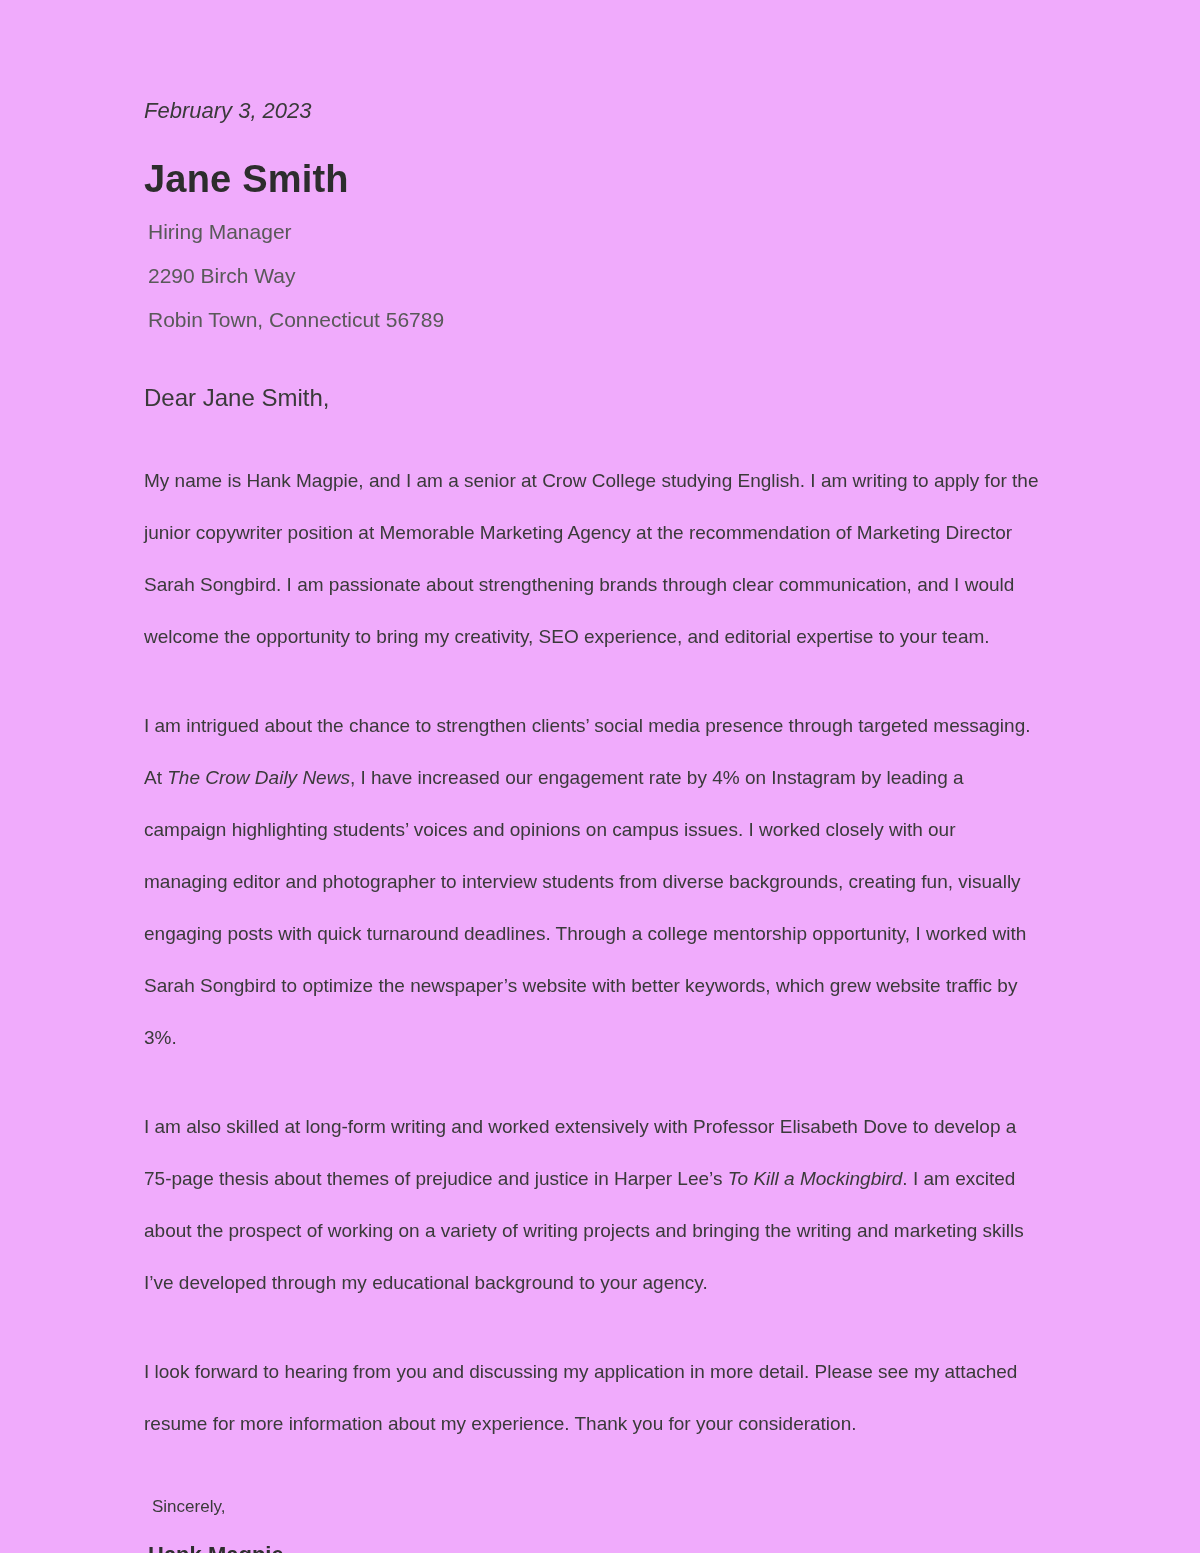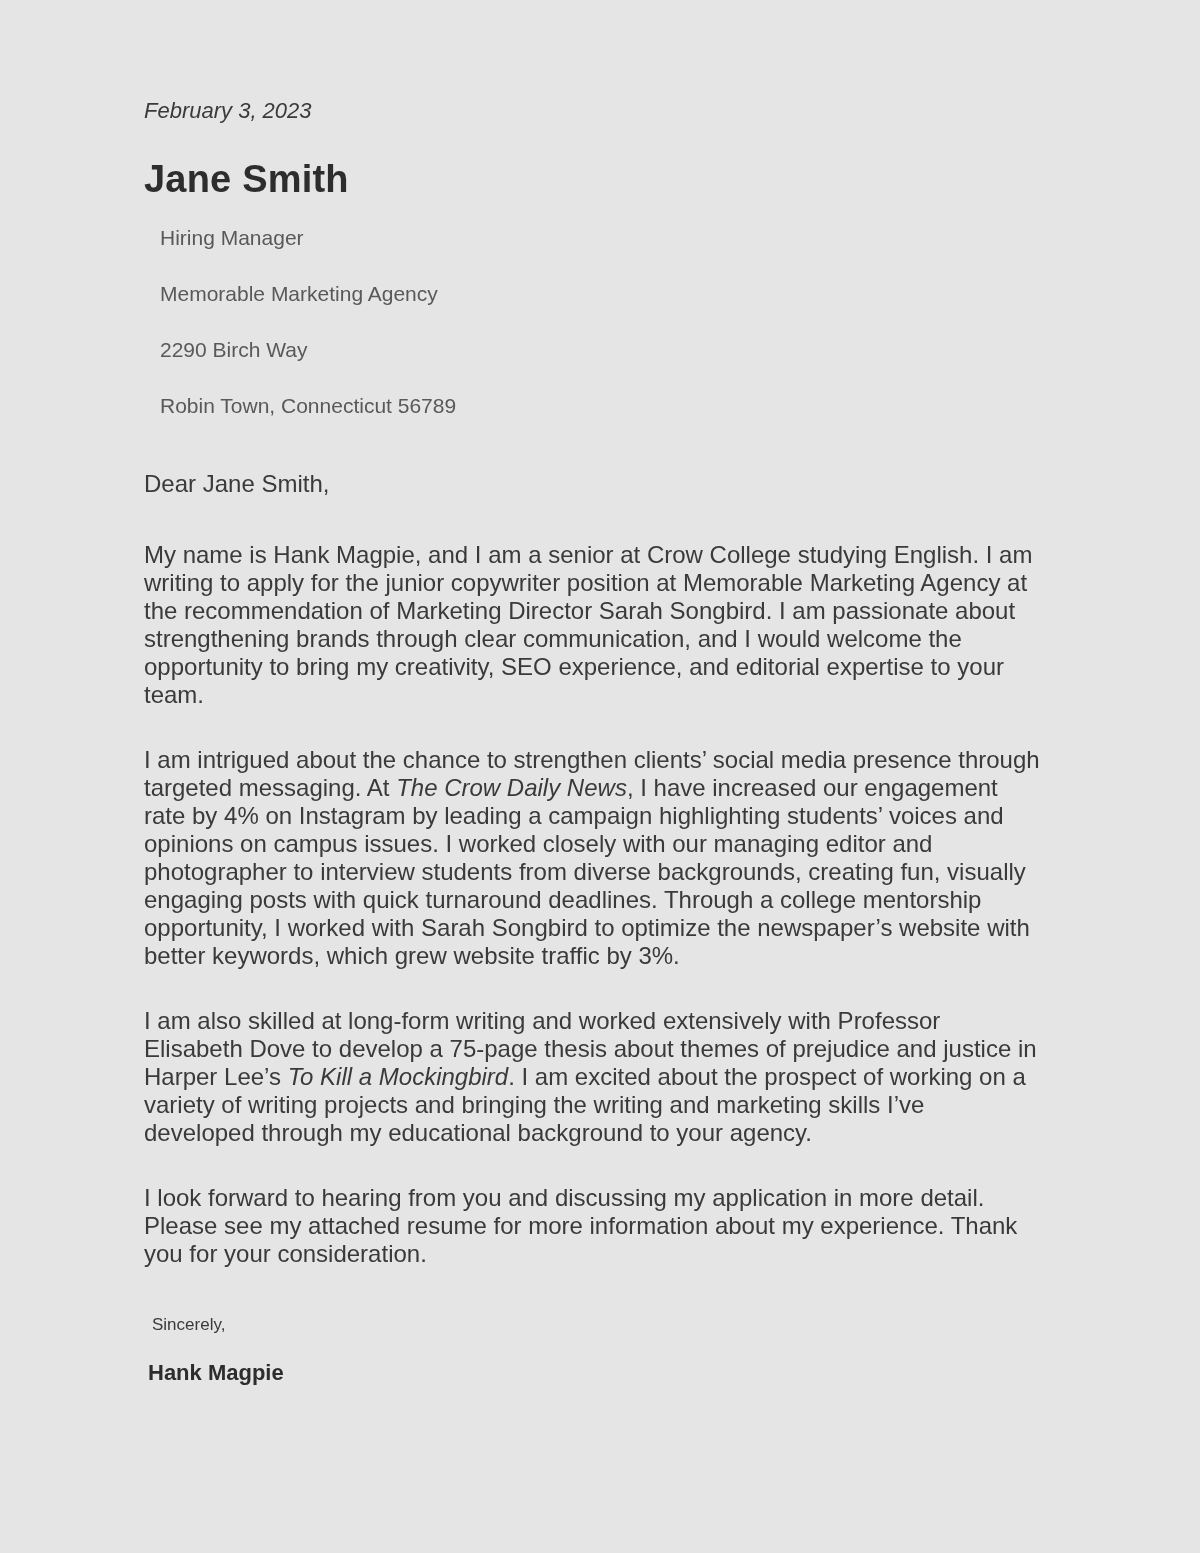--- a/index.html
+++ b/index.html
@@ -12,56 +12,56 @@
     height: 1553px;
     font-family: "Liberation Sans", sans-serif;
     color: #3a3a3a;
     -webkit-font-smoothing: antialiased;
   }
   .page {
     box-sizing: border-box;
     width: 1200px;
     height: 1553px;
     padding: 96px 150px 0 144px;
-    background: #e5e5e5;
+    background: #f0abfc;
     overflow: hidden;
   }
   .date {
     margin: 0 0 30px 0;
     font-style: italic;
     font-size: 22px;
     line-height: 30px;
     color: #3a3a3a;
   }
   h1.recipient-name {
     margin: 4px 0 10px 0;
     font-size: 38px;
     line-height: 46px;
     font-weight: 700;
     color: #2d2d2d;
     letter-spacing: 0.2px;
   }
   .addr {
-    margin: 16px;
+    margin: 4px;
     font-size: 21px;
     line-height: 40px;
     color: #595959;
     font-weight: 400;
   }
   .salutation {
     margin: 38px 0 37px 0;
     font-size: 24px;
     line-height: 40px;
     color: #3a3a3a;
   }
   .body-para {
     margin: 0 0 37px 0;
     max-width: 896px;
-    font-size: 24px;
-    line-height: 28px;
+    font-size: 19px;
+    line-height: 52px;
     color: #3a3a3a;
   }
   .body-para em {
     font-style: italic;
   }
   .closing {
     margin: 8px;
     font-size: 17px;
     line-height: 40px;
     color: #3a3a3a;
@@ -77,21 +77,20 @@
 </head>
 <body>
 
 <div class="page">
 
   <p class="date">February 3, 2023</p>
 
   <h1 class="recipient-name">Jane Smith</h1>
 
   <p class="addr">Hiring Manager</p>
-  <p class="addr">Memorable Marketing Agency</p>
   <p class="addr">2290 Birch Way</p>
   <p class="addr">Robin Town, Connecticut 56789</p>
 
   <p class="salutation">Dear Jane Smith,</p>
 
   <p class="body-para"><span>My name is Hank Magpie, and I am a senior at Crow College studying English. I am writing to apply for the junior copywriter position at Memorable Marketing Agency at the recommendation of Marketing Director Sarah Songbird. I am passionate about strengthening brands through clear communication, and I would welcome the opportunity to bring my creativity, SEO experience, and editorial expertise to your team.</span></p>
 
   <p class="body-para"><span>I am intrigued about the chance to strengthen clients’ social media presence through targeted messaging. At </span><em>The Crow Daily News</em><span>, I have increased our engagement rate by 4% on Instagram by leading a campaign highlighting students’ voices and opinions on campus issues. I worked closely with our managing editor and photographer to interview students from diverse backgrounds, creating fun, visually engaging posts with quick turnaround deadlines. Through a college mentorship opportunity, I worked with Sarah Songbird to optimize the newspaper’s website with better keywords, which grew website traffic by 3%.</span></p>
 
   <p class="body-para"><span>I am also skilled at long-form writing and worked extensively with Professor Elisabeth Dove to develop a 75-page thesis about themes of prejudice and justice in Harper Lee’s </span><em>To Kill a Mockingbird</em><span>. I am excited about the prospect of working on a variety of writing projects and bringing the writing and marketing skills I’ve developed through my educational background to your agency.</span></p>

